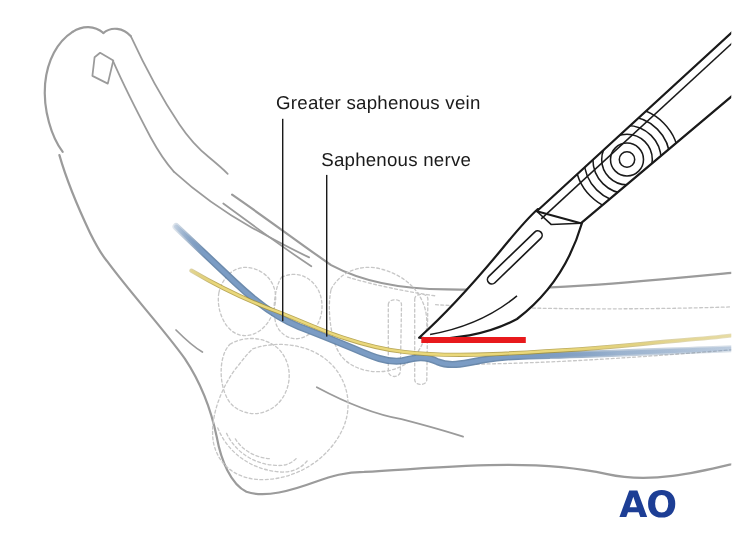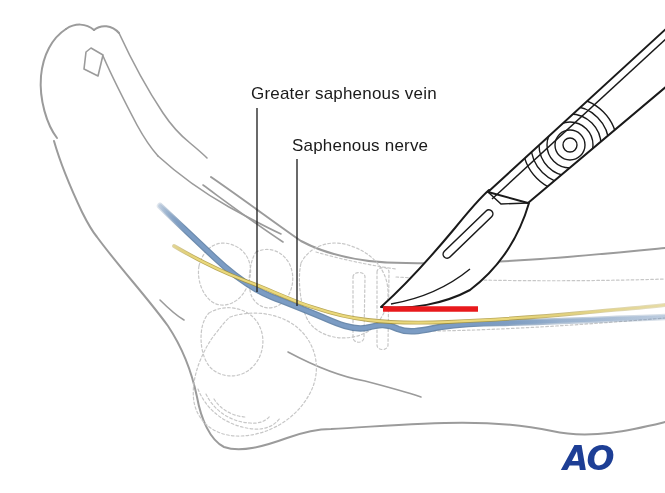--- a/index.html
+++ b/index.html
@@ -39,21 +39,20 @@
   .ao-logo {
     position: absolute;
     left: 563px;
     top: 442px;
     font-family: "DejaVu Sans", sans-serif;
     font-weight: 700;
     font-size: 33px;
     line-height: 1;
     letter-spacing: -1px;
     color: var(--logo_blue, #1d3e95);
-    font-style: italic;
   }
 </style>
 </head>
 <body>
 
 <div class="canvas">
 
   <svg class="illustration-svg" width="665" height="493" viewBox="0 0 665 493">
     <defs>
       <linearGradient id="veinCoreGrad" gradientUnits="userSpaceOnUse" x1="150" y1="0" x2="665" y2="0">

